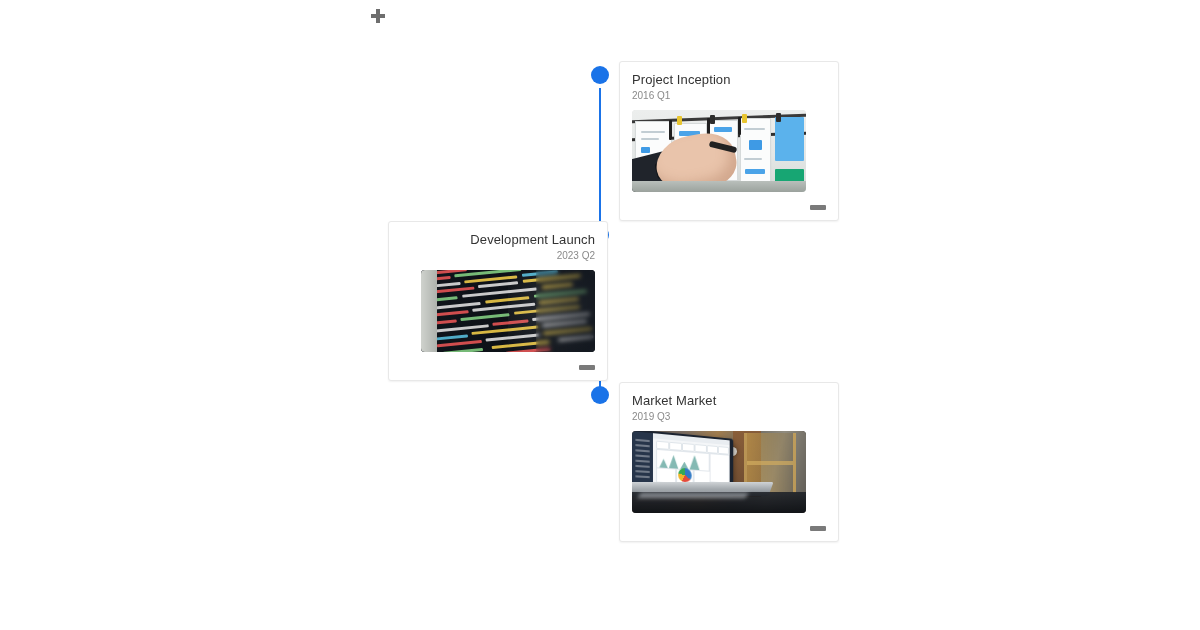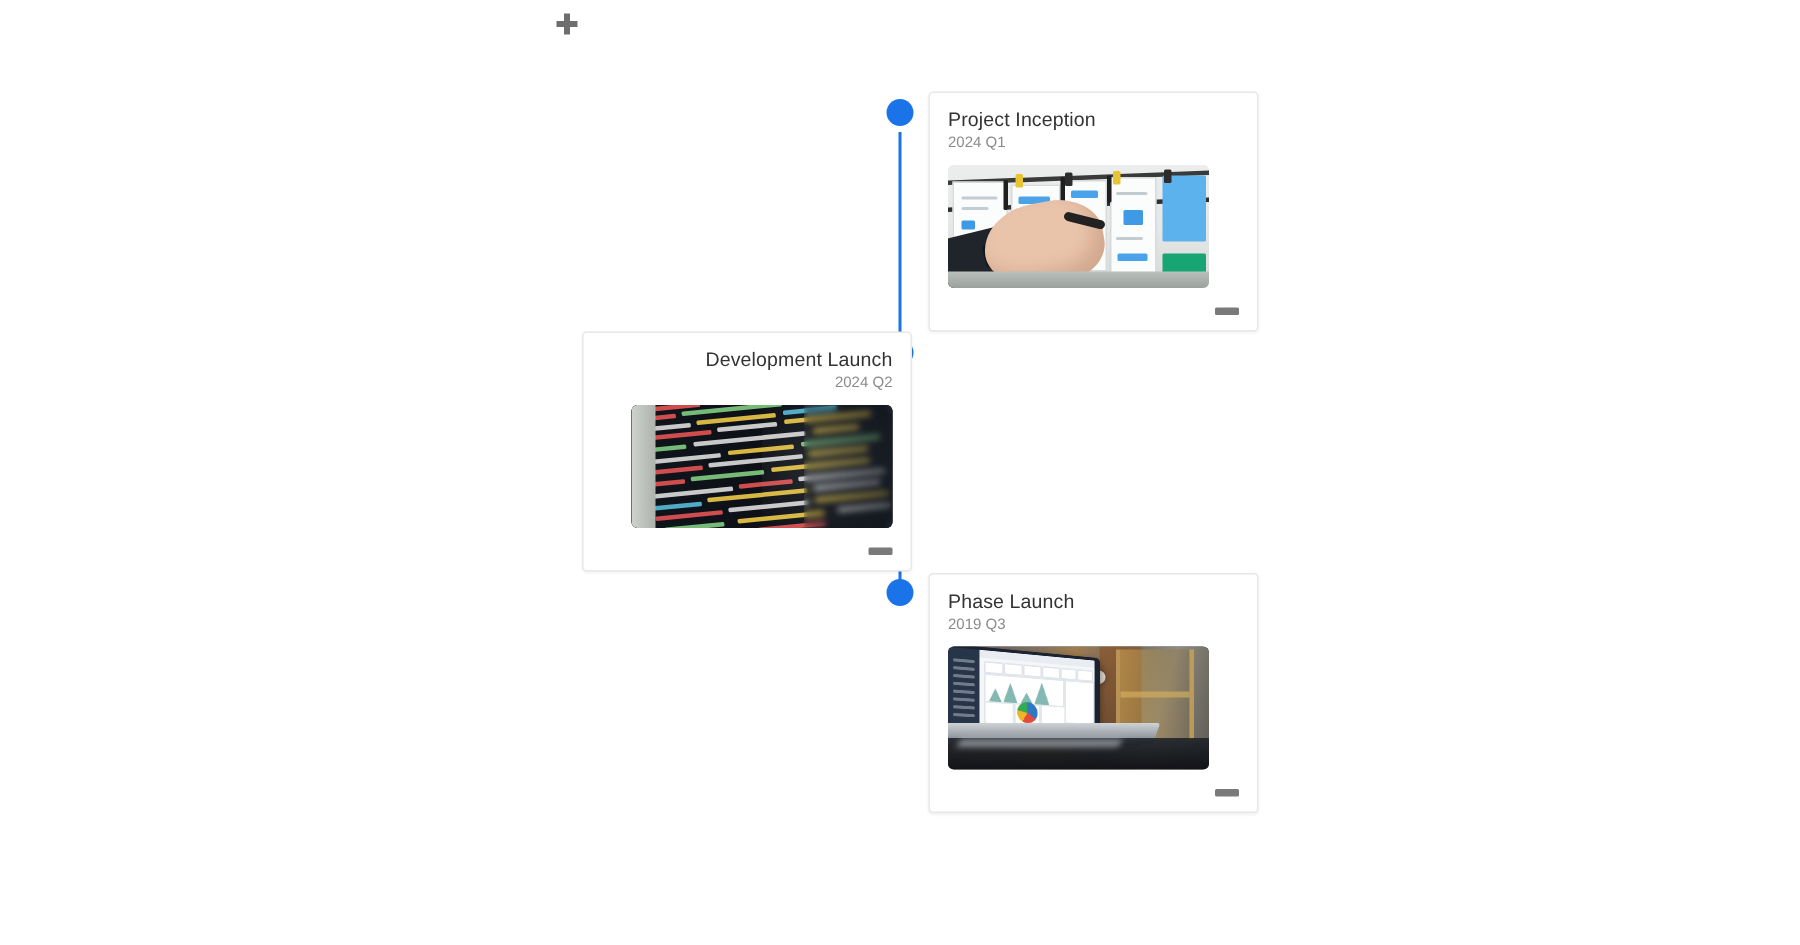--- a/index.html
+++ b/index.html
@@ -460,21 +460,21 @@
   <div class="timeline-line" style="top:88px;height:140px;"></div>
 
   <div class="timeline-line" style="top:249px;height:140px;"></div>
 
   <div class="timeline-dot" style="top:66px;"></div>
   <div class="timeline-dot" style="top:226px;"></div>
   <div class="timeline-dot" style="top:386px;"></div>
 
   <div class="card align-left" style="left:619px; top:61px;">
     <div class="card-title">Project Inception</div>
-    <div class="card-date">2024 Q1</div>
+    <div class="card-date">2016 Q1</div>
 
     <div class="card-media art-wireframe" aria-label="Hand drawing on wireframe sheets pinned to a whiteboard">
       <div class="wall"></div>
       <div class="rail r1"></div>
       <div class="rail r2"></div>
 
       <div class="sheet" style="left:2%;  top:14%; width:20%; height:62%;">
         <div class="line" style="left:12%; top:16%; width:70%;"></div>
         <div class="line" style="left:12%; top:30%; width:52%;"></div>
         <div class="node" style="left:14%; top:48%; width:26%; height:12%;"></div>
@@ -517,21 +517,21 @@
       <div class="desk"></div>
     </div>
 
     <div class="card-footer">
       <button class="remove-button"></button>
     </div>
   </div>
 
   <div class="card align-right" style="left:388px; top:221px;">
     <div class="card-title">Development Launch</div>
-    <div class="card-date">2024 Q2</div>
+    <div class="card-date">2023 Q2</div>
 
     <div class="card-media art-code" aria-label="Dark code editor screen with colorful syntax highlighting">
       <div class="screen">
         <div class="gutter"></div>
         <div class="row" style="left:15%; top:6%;  width:18%; background:#e05252;"></div>
 
         <div class="row" style="left:15%; top:12%; width:10%; background:#e05252;"></div>
         <div class="row" style="left:27%; top:11%; width:30%; background:#7fc97f;"></div>
 
         <div class="row" style="left:15%; top:18%; width:14%; background:#d9d9d9;"></div>
@@ -571,21 +571,21 @@
       <div class="glow"></div>
       <div class="blur-right"></div>
     </div>
 
     <div class="card-footer">
       <button class="remove-button"></button>
     </div>
   </div>
 
   <div class="card align-left" style="left:619px; top:382px;">
-    <div class="card-title">Phase Launch</div>
+    <div class="card-title">Market Market</div>
     <div class="card-date">2019 Q3</div>
 
     <div class="card-media art-laptop" aria-label="Laptop on a reflective surface showing an analytics dashboard">
       <div class="bg"></div>
       <div class="door"></div>
       <div class="knob"></div>
       <div class="shelf"></div>
 
       <div class="lid">
         <div class="screen-ui">

